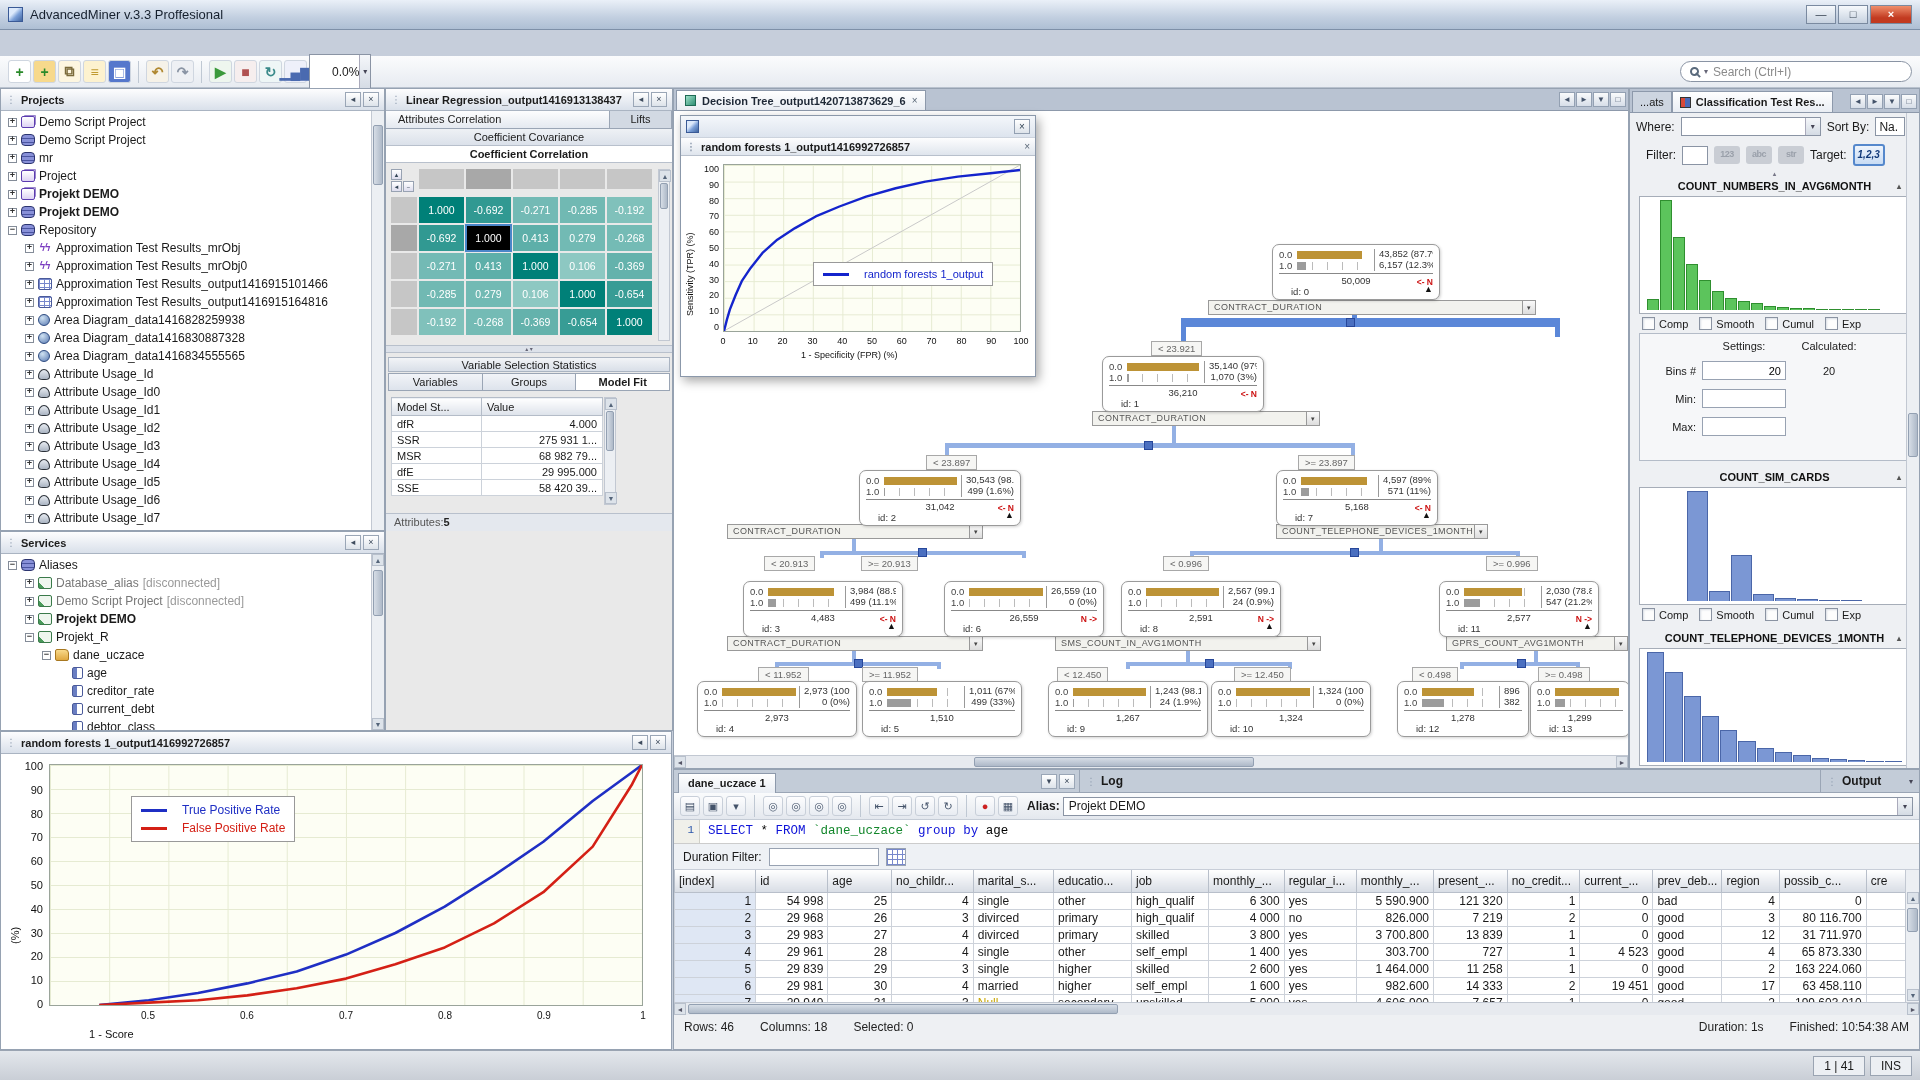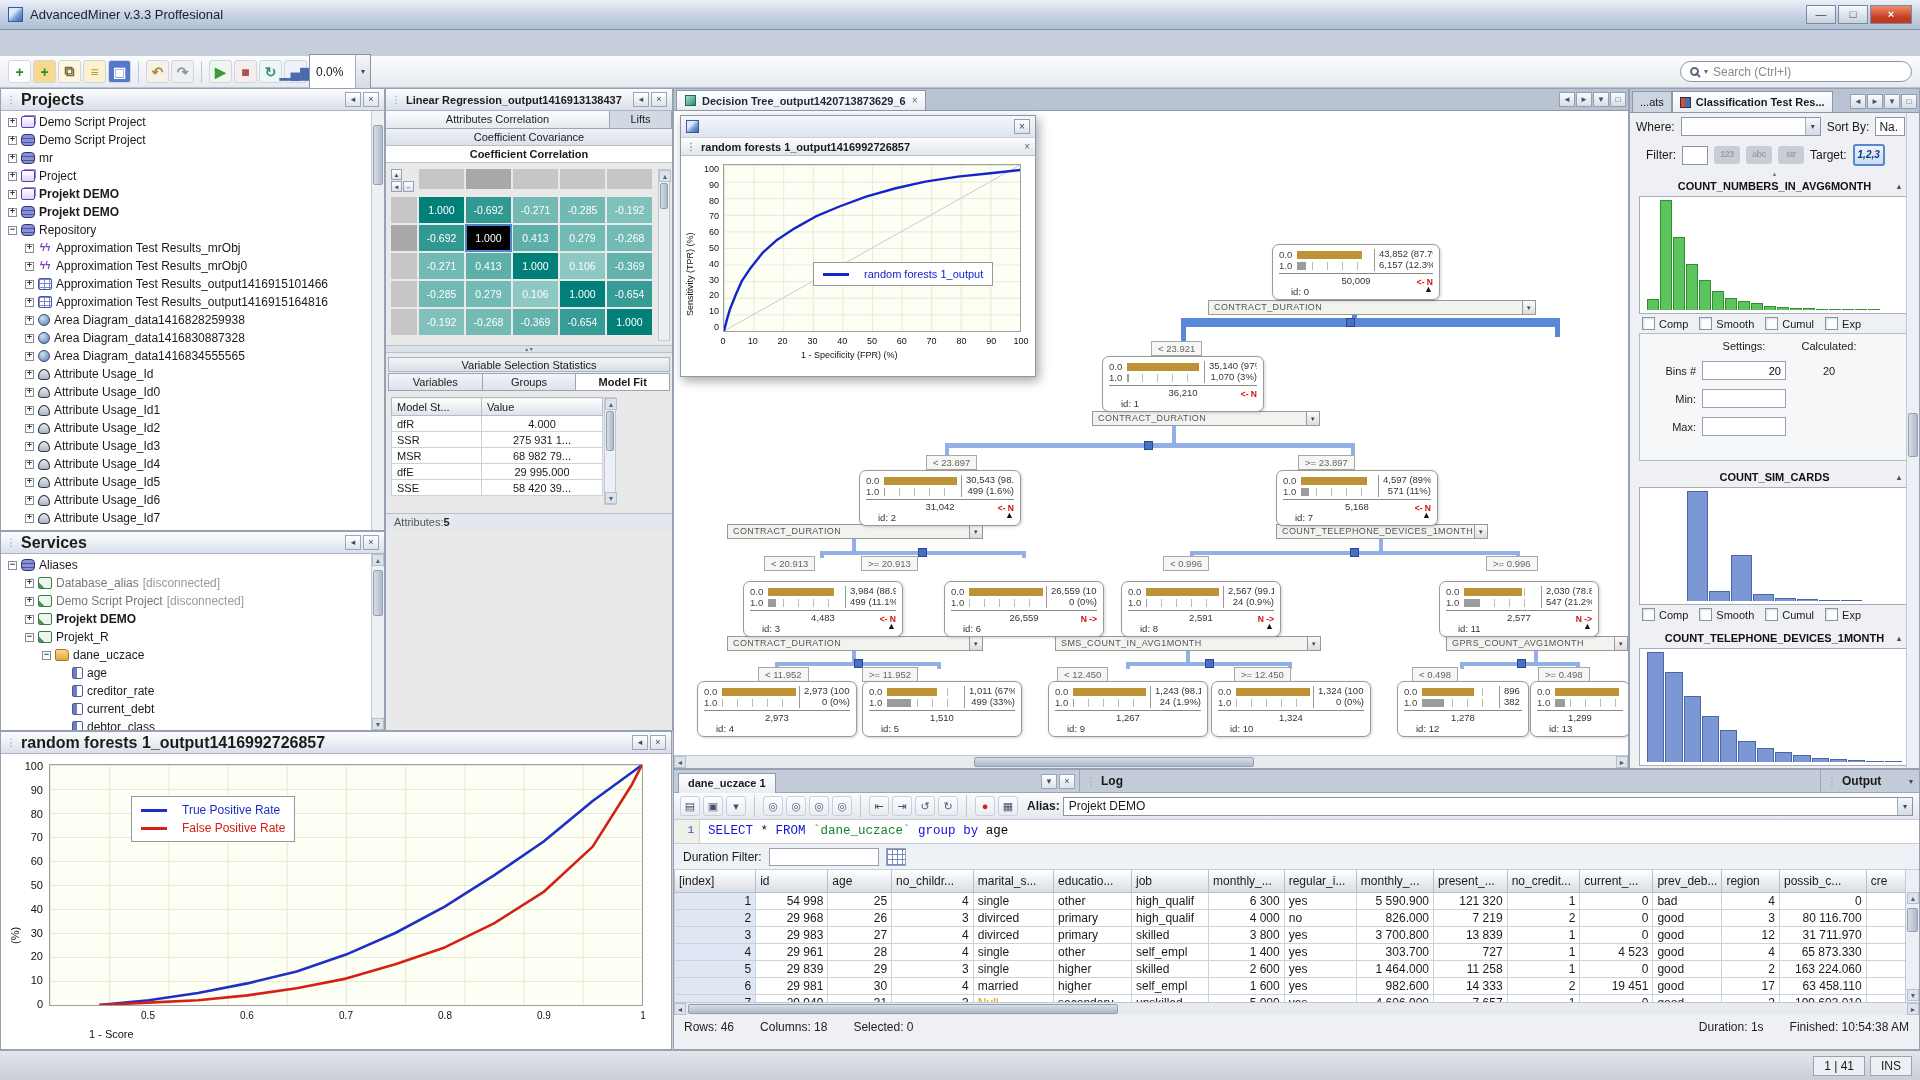--- a/index.html
+++ b/index.html
@@ -10,30 +10,30 @@
 .cube{width:15px;height:15px;background:linear-gradient(135deg,#dce9fb 35%,#7a9fd8 60%,#41659f);border:1px solid #3a5a96;flex:none}
 #wtitle{font-size:13px;color:#16202e}
 #winbtns{margin-left:auto;display:flex;gap:2px}
 .wbtn{width:30px;height:19px;border:1px solid #7a8aa0;background:linear-gradient(#f6f9fc,#c7d2e0);text-align:center;line-height:17px;font-size:11px;color:#33404f}
 .wbtn.close{width:42px;background:linear-gradient(#ef8f6d,#c23a20 70%);color:#fff;font-weight:bold}
 #menubar{position:absolute;left:0;top:30px;width:1920px;height:26px;background:#f3f3f3;border-bottom:1px solid #d2d2d2;display:flex;align-items:center;padding:0 4px}
 .mitem{padding:3px 10px;font-size:13px;color:#111}
 #toolbar{position:absolute;left:0;top:56px;width:1920px;height:32px;background:linear-gradient(#fbfcfd,#e7ebf1);border-bottom:1px solid #b9c2ce;display:flex;align-items:center;gap:2px;padding:0 8px}
 .tbico{width:23px;height:23px;display:flex;align-items:center;justify-content:center;font-size:14px;font-weight:bold;border:1px solid #cfd6e0;border-radius:3px}
 .tsep{width:1px;height:22px;background:#bfc8d3;margin:0 5px}
-.combo{height:36px;border:1px solid #8a94a4;background:#fff;display:flex;align-items:center;font-size:12px;padding-left:6px}
+.combo{height:36px;border:1px solid #8a94a4;background:#fff;display:flex;align-items:center;font-size:12px;padding-left:22px}
 .ccaret{margin-left:auto;width:15px;height:100%;border-left:1px solid #aab;background:linear-gradient(#f5f7fa,#d4dbe4);font-size:8px;display:flex;align-items:center;justify-content:center;color:#445}
 #search{margin-left:auto;width:232px;height:21px;border:1px solid #8a94a4;border-radius:11px;background:#fff;display:flex;align-items:center;gap:5px;padding:0 9px;color:#8a8a8a;font-size:12px}
 .lens{width:9px;height:9px;border:2px solid #5a6a7c;border-radius:50%;position:relative;flex:none}
 .lens b{position:absolute;width:6px;height:2px;background:#5a6a7c;transform:rotate(45deg);right:-4px;bottom:-2px}
 
 .panel{position:absolute;background:#f2f2f0;border:1px solid #96a2b2;overflow:hidden}
 .phead{height:22px;background:linear-gradient(#fdfdfe,#d9e0ea);border-bottom:1px solid #aab4c2;display:flex;align-items:center;padding:0 5px;gap:5px}
 .grip{color:#93a0b2;font-size:10px}
-.ptitle{font-weight:bold;font-size:16px;color:#1c1c1c;white-space:nowrap;overflow:hidden}
+.ptitle{font-weight:bold;font-size:11px;color:#1c1c1c;white-space:nowrap;overflow:hidden}
 .hbtns{margin-left:auto;display:flex;gap:2px}
 .hbtn{width:16px;height:15px;border:1px solid #9aa6b6;background:linear-gradient(#fff,#dde3ea);font-size:9px;line-height:13px;text-align:center;color:#3e4c5e}
 
 .ptree{position:absolute;left:0;right:13px;top:22px;bottom:0;background:#fff;overflow:hidden;padding:2px 0 0 3px}
 .ptr{height:18px;display:flex;align-items:center;gap:4px;white-space:nowrap;font-size:12px}
 .twist{width:9px;height:9px;border:1px solid #848c98;background:#fff;font:bold 9px/7px "Liberation Mono",monospace;text-align:center;color:#333;flex:none}
 .tsp{width:9px;flex:none}
 .tico{width:14px;height:12px;flex:none;border-radius:2px;position:relative;font-size:10px;line-height:11px;text-align:center}
 .i-script{background:linear-gradient(#fff,#ddd2f4);border:1px solid #5c3cb0;box-shadow:2px -2px 0 -1px #9a86cc}
 .i-db{background:repeating-linear-gradient(#8890d8 0 3px,#4a54a0 3px 4px);border:1px solid #2c3470;border-radius:4px}
@@ -71,21 +71,21 @@
 #mscroll{position:absolute;right:-14px;top:0;bottom:0;width:12px;background:#eceff3;border:1px solid #c2c8d2}
 .vsplit{position:absolute;left:0;right:0;height:8px;background:#dde2ea;border-top:1px solid #b8c0cc;border-bottom:1px solid #b8c0cc;font-size:6px;color:#667;text-align:center;line-height:7px}
 #vsshead{position:absolute;left:2px;right:2px;height:15px;background:linear-gradient(#f2f4f7,#d9dfe8);border:1px solid #aab4c2;font-size:11px;text-align:center;line-height:14px}
 #vsstabs{position:absolute;left:2px;right:2px;height:18px;display:flex}
 .vtab{flex:1;border:1px solid #9aa5b5;border-left:none;background:linear-gradient(#f2f4f8,#dde3ec);font-size:11px;text-align:center;line-height:16px}
 .vtab:first-child{border-left:1px solid #9aa5b5}
 .vtab.act{background:#fff;font-weight:bold}
 #statstbl{position:absolute;left:5px;width:212px;border-collapse:collapse;font-size:11px;background:#fff}
 #statstbl th{background:linear-gradient(#fff,#dde2ea);border:1px solid #b4bcc8;font-weight:normal;text-align:left;padding:2px 5px;height:18px}
 #statstbl td{border:1px solid #ccd2da;padding:1px 5px;height:16px}
-#statstbl td.v{text-align:center}
+#statstbl td.v{text-align:right}
 #statscroll{position:absolute;width:12px;background:#eceff3;border:1px solid #c2c8d2}
 #attrbar{position:absolute;left:0;right:0;height:18px;background:#e4e8ee;border-top:1px solid #b8c0cc;font-size:11px;color:#555;padding:2px 0 0 8px}
 
 #treepane{position:absolute;left:673px;top:88px;width:956px;height:681px;background:#fff;border:1px solid #96a2b2;overflow:hidden}
 .conn{position:absolute}
 .handle{position:absolute;width:9px;height:9px;background:#4a6fc0;border:1px solid #27479a;z-index:3}
 .blabel{position:absolute;height:15px;border:1px solid #a8a8a8;background:#f6f6f4;color:#666;font-size:9.5px;line-height:13px;padding:0 6px;white-space:nowrap;z-index:3}
 .tsplitbox{position:absolute;height:15px;border:1px solid #999;background:#f2f2ee;color:#555;font-size:9px;line-height:13px;padding:0 16px 0 5px;white-space:nowrap;overflow:hidden;z-index:3;letter-spacing:.4px}
 .tsplitbox b{position:absolute;right:0;top:0;bottom:0;width:13px;border-left:1px solid #999;background:linear-gradient(#fafafa,#ddd);font-size:7px;line-height:13px;text-align:center;color:#444;font-weight:normal}
 .tnode{position:absolute;background:#fff;border:1px solid #9a9a9a;border-radius:7px;box-shadow:1px 1px 3px rgba(0,0,0,.18);padding:4px 6px 2px;font-size:9.5px;color:#333;z-index:4;overflow:hidden}
@@ -478,21 +478,21 @@
   <div class="panel" id="linreg" style="left:385px;top:88px;width:288px;height:643px;background:#e9e9e9">
     <div class="phead">
       <span class="grip">⋮</span>
       <span class="ptitle" style="font-size:11px">Linear Regression_output1416913138437</span>
       <div class="hbtns">
         <div class="hbtn">◂</div>
         <div class="hbtn">×</div>
       </div>
     </div>
     <div class="ltabs">
-      <div class="ltab" style="flex:1;text-align:center">Attributes Correlation</div>
+      <div class="ltab" style="flex:1;text-align:left">Attributes Correlation</div>
       <div class="ltab" style="width:62px;text-align:center;background:#d2d9e3">Lifts</div>
     </div>
     <div class="lsub" style="top:40px;background:linear-gradient(#eef1f5,#dbe1ea)">Coefficient Covariance</div>
     <div class="lsub" style="top:57px;background:#fff;font-weight:bold">Coefficient Correlation</div>
     <div id="matrixwrap">
       <div id="matrixgrid">
           <div class="mcorner">
      <span class="mbtn">▲</span>
      <span style="display:flex;gap:1px">
               <span class="mbtn">◄</span>

